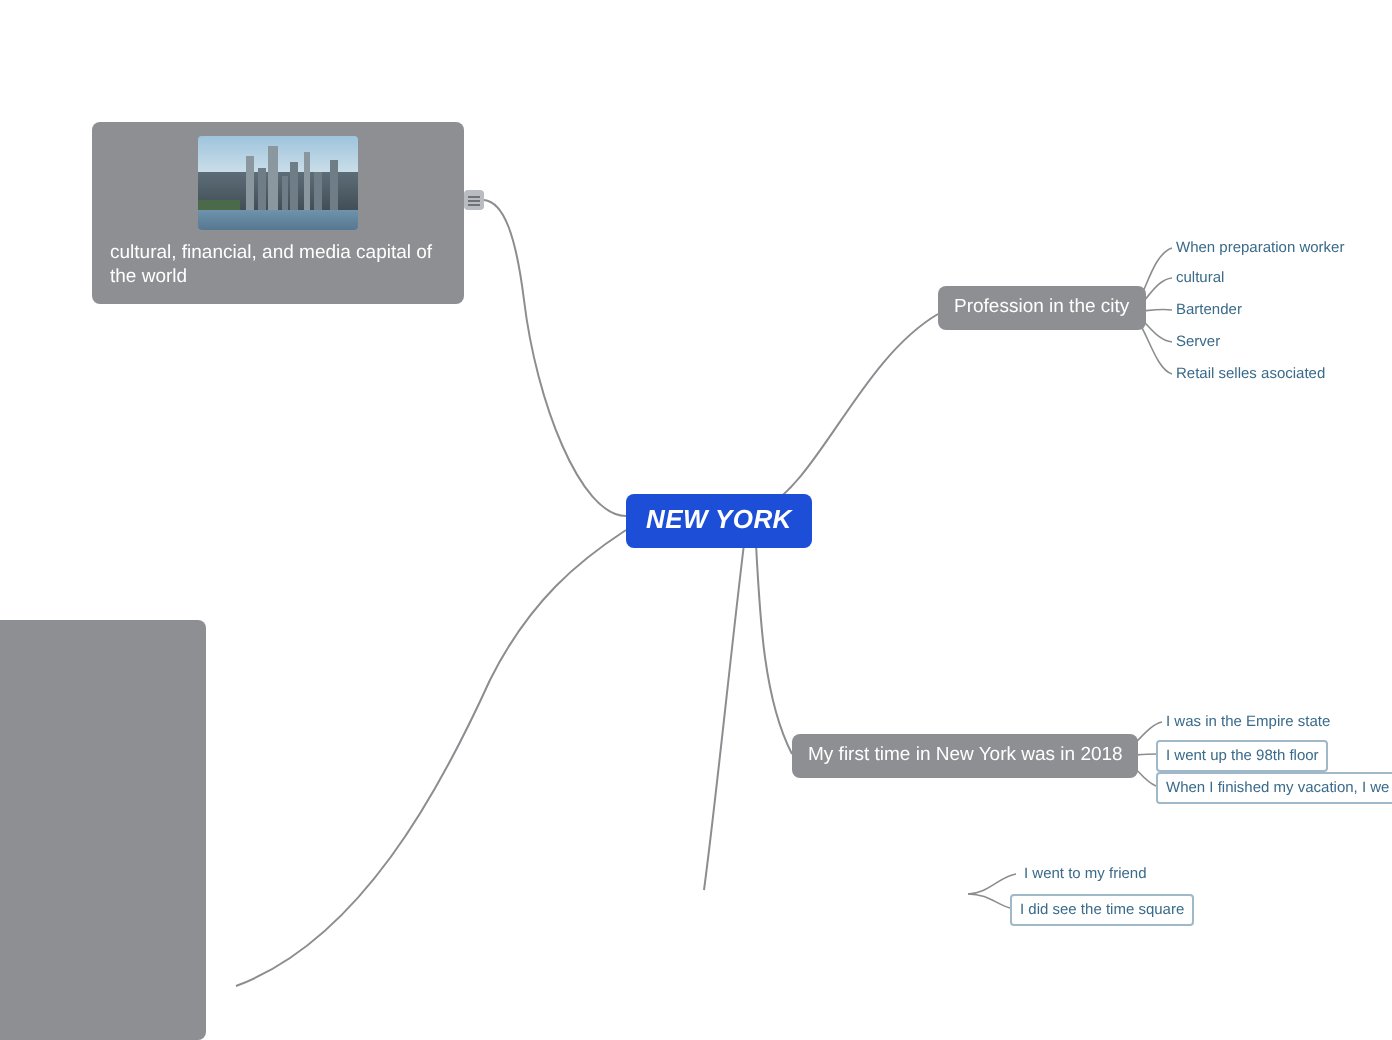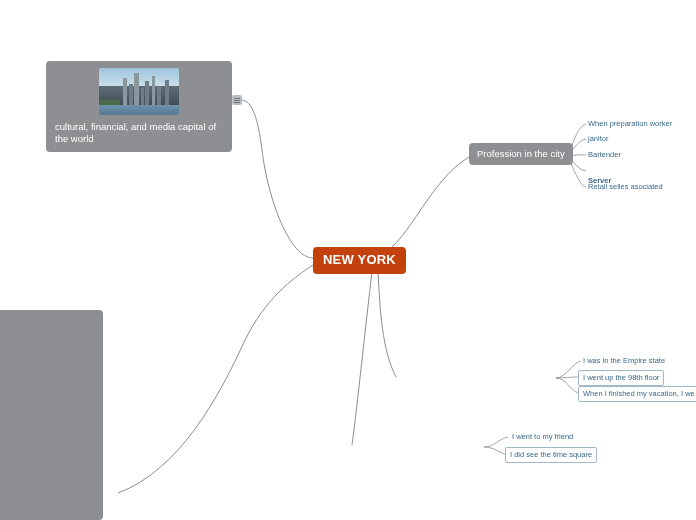--- a/index.html
+++ b/index.html
@@ -26,29 +26,30 @@
     width: 696px;
     height: 520px;
     pointer-events: none;
   }
 
   
   .central {
     position: absolute;
     left: 313px;
     top: 247px;
-    background: #c2410c;
+    background: #1d4ed8;
     color: #ffffff;
     font-size: 13px;
     font-weight: bold;
     letter-spacing: 0.2px;
     padding: 6px 10px 7px 10px;
     border-radius: 4px;
     white-space: nowrap;
     line-height: 14px;
+    font-style: italic;
   }
 
   
   .topic {
     position: absolute;
     background: #8d8f92;
     color: #ffffff;
     font-size: 9.5px;
     padding: 5px 8px 6px 8px;
     border-radius: 4px;
@@ -221,25 +222,26 @@
   <div class="handle">
     <i></i>
       <i></i>
       <i></i>
   </div>
 
   <div class="central">NEW YORK</div>
 
   <div class="topic prof">Profession in the city</div>
   <div class="leaf" style="left:586px;top:118px;">When preparation worker</div>
-  <div class="leaf" style="left:586px;top:133px;">janitor</div>
+  <div class="leaf" style="left:586px;top:133px;">cultural</div>
   <div class="leaf" style="left:586px;top:149px;">Bartender</div>
-  <div class="leaf" style="left:586px;top:175px;font-weight:bold;">Server</div>
+  <div class="leaf" style="left:586px;top:165px;">Server</div>
   <div class="leaf" style="left:586px;top:181px;text-align:right;">Retail selles asociated</div>
 
+  <div class="topic first">My first time in New York was in 2018</div>
   <div class="leaf" style="left:581px;top:355px;">I was in the Empire state</div>
   <div class="leaf boxed" style="left:578px;top:370px;">I went up the 98th floor</div>
   <div class="leaf boxed" style="left:578px;top:386px;">When I finished my vacation, I we</div>
 
   <div class="leaf" style="left:510px;top:431px;">I went to my friend</div>
   <div class="leaf boxed" style="left:505px;top:447px;">I did see the time square</div>
 
   <div class="notecard">
     <p class="q">o New York, you</p>
     <p class="q">ason. Depending on</p>

